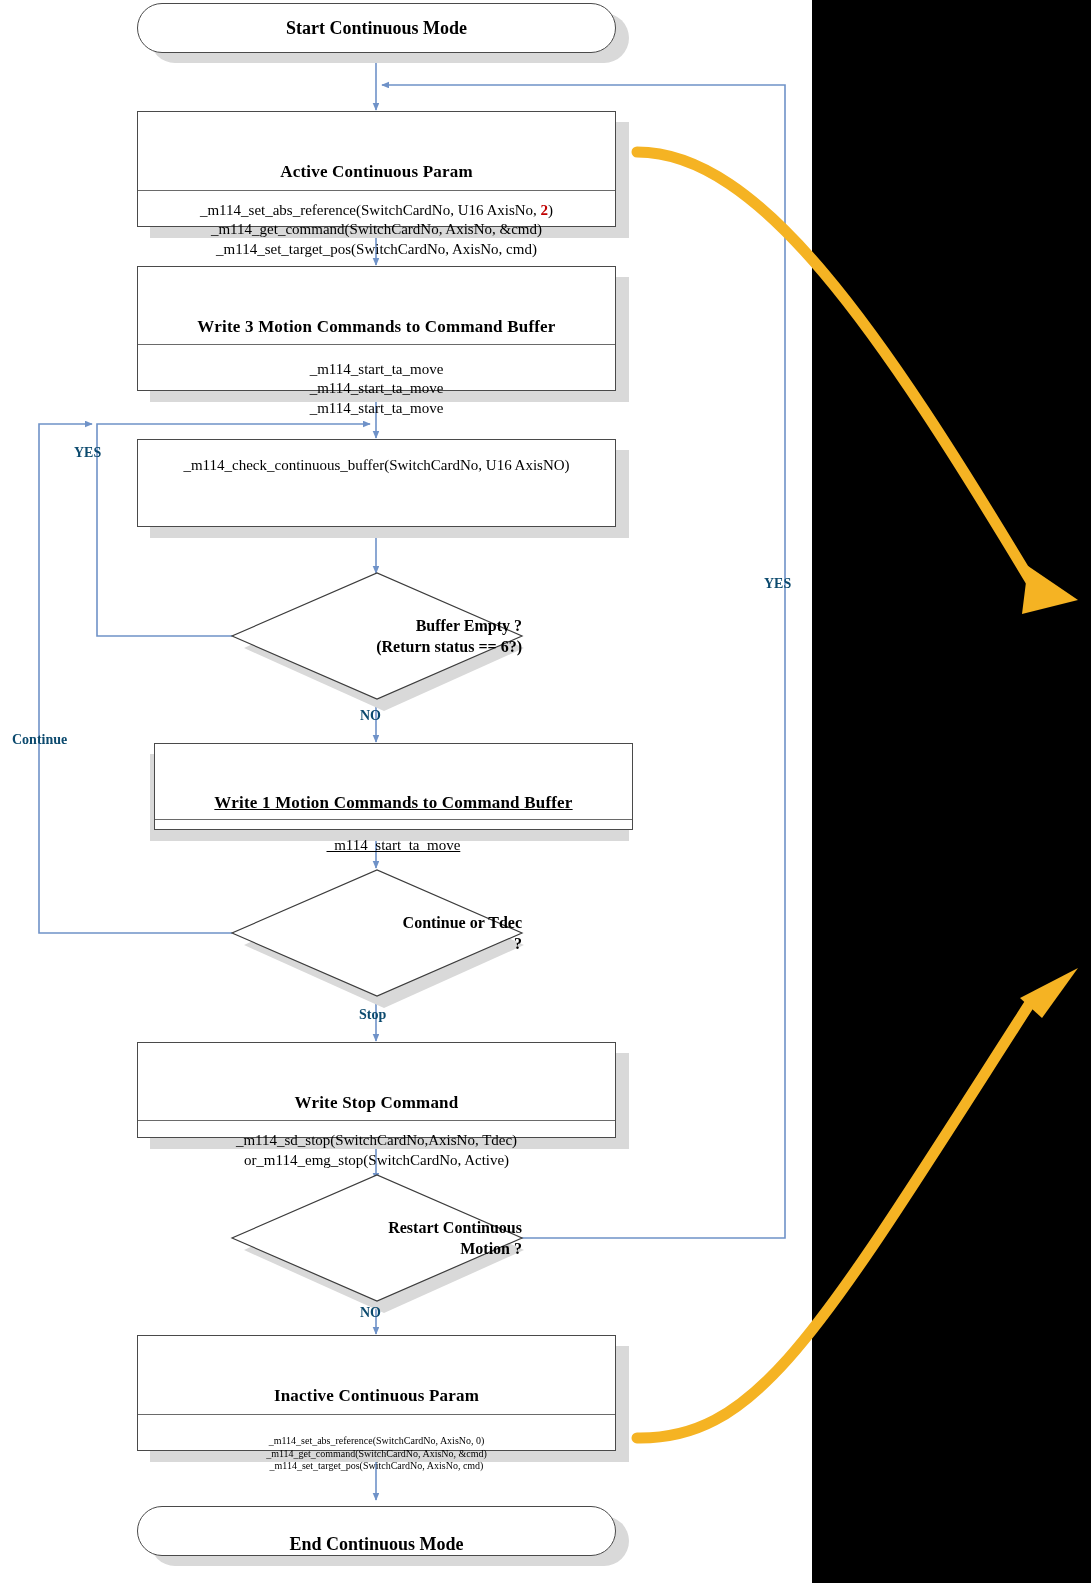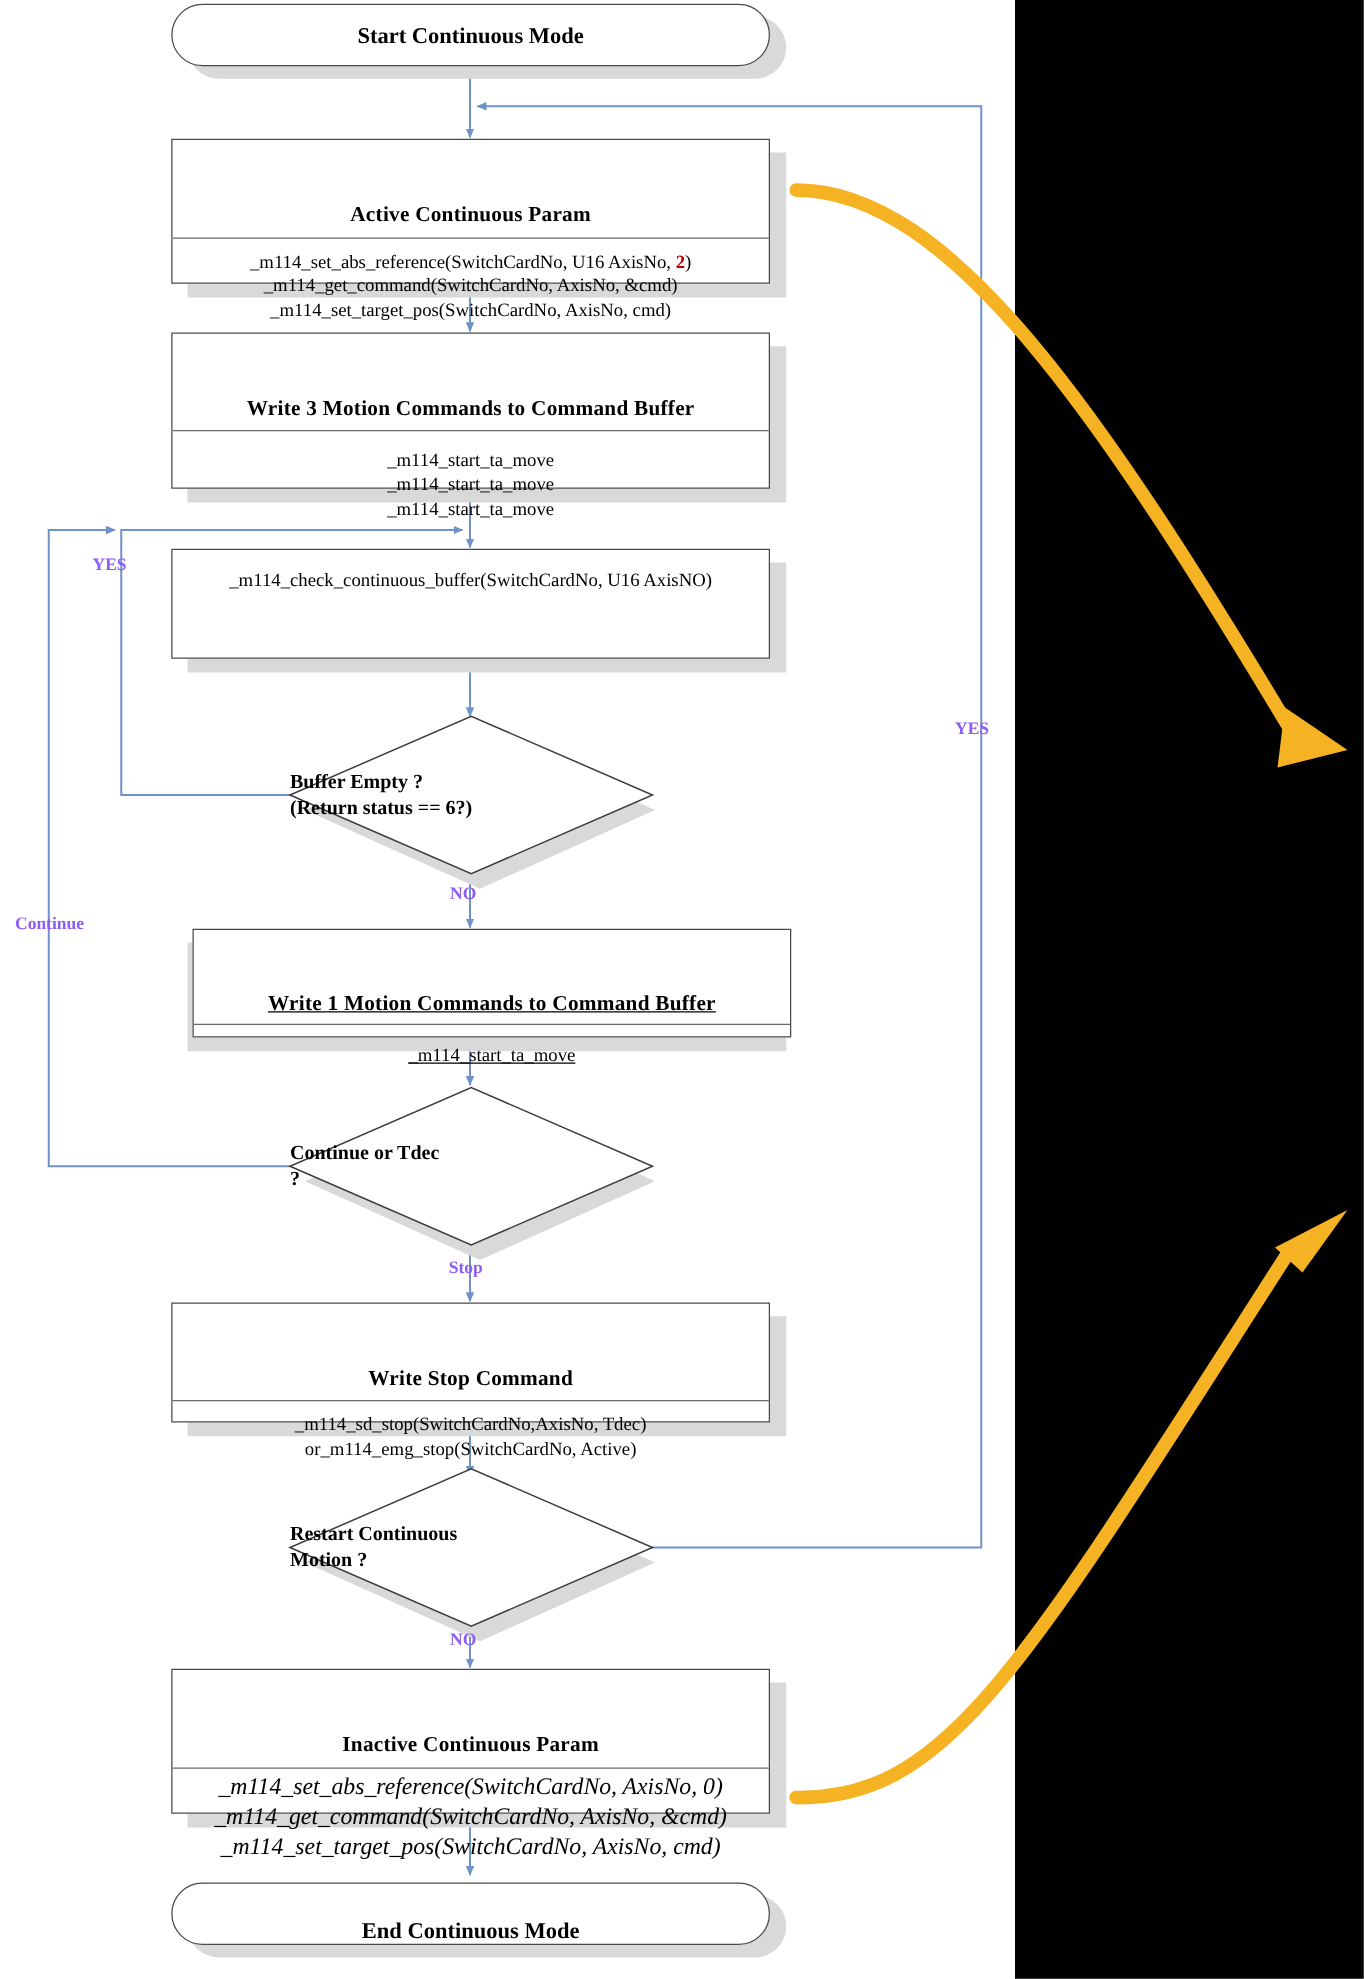--- a/index.html
+++ b/index.html
@@ -62,28 +62,28 @@
     font-weight:bold;color:#000;
     z-index:4;
   }
   .terminal-shadow{border-radius:999px;}
 
   
   .diamond-wrap{position:absolute;z-index:4;}
   .diamond-wrap svg{display:block;overflow:visible;}
   .dtext{
     position:absolute;left:0;top:0;width:100%;height:100%;
-    display:flex;flex-direction:column;align-items:flex-start;justify-content:center;
+    display:flex;flex-direction:column;align-items:flex-end;justify-content:center;
     font-weight:bold;color:#000;text-align:center;pointer-events:none;
   }
   .dtext .ln{display:block;line-height:1.3;white-space:nowrap;}
 
   .edgelabel{
     position:absolute;z-index:7;
-    font-weight:bold;color:#8b5cf6;
+    font-weight:bold;color:#0c4a6e;
     font-size:14px;white-space:nowrap;
   }
 </style>
 </head>
 <body>
 
 <div id="stage">
 
   <div id="blackpanel"></div>
 
@@ -217,21 +217,21 @@
       <path d="M0,63 L145,126 L290,63 L145,0 Z" fill="#ffffff" stroke="#3c3c3c" stroke-width="1.2"></path>
     </svg>
     <div class="dtext" style="font-size:16px;">
       <span class="ln">Restart Continuous</span>
       <span class="ln">Motion ?</span>
     </div>
   </div>
 
   <div class="procbox" style="left:137px;top:1335px;width:479px;height:116px;">
     <div class="proc-title" style="height:37px;font-size:17px;">Inactive Continuous Param</div>
-    <div class="proc-body" style="height:78px;font-size:19px;font-style:italic;">
+    <div class="proc-body" style="height:78px;font-size:10px;">
       <span class="ln">_m114_set_abs_reference(SwitchCardNo, AxisNo, 0)</span>
       <span class="ln">_m114_get_command(SwitchCardNo, AxisNo, &amp;cmd)</span>
       <span class="ln">_m114_set_target_pos(SwitchCardNo, AxisNo, cmd)</span>
     </div>
   </div>
 
   <div class="terminal" style="left:137px;top:1506px;width:479px;height:50px;font-size:18px;align-items:flex-end;">
     <span>End Continuous Mode</span>
   </div>
 

